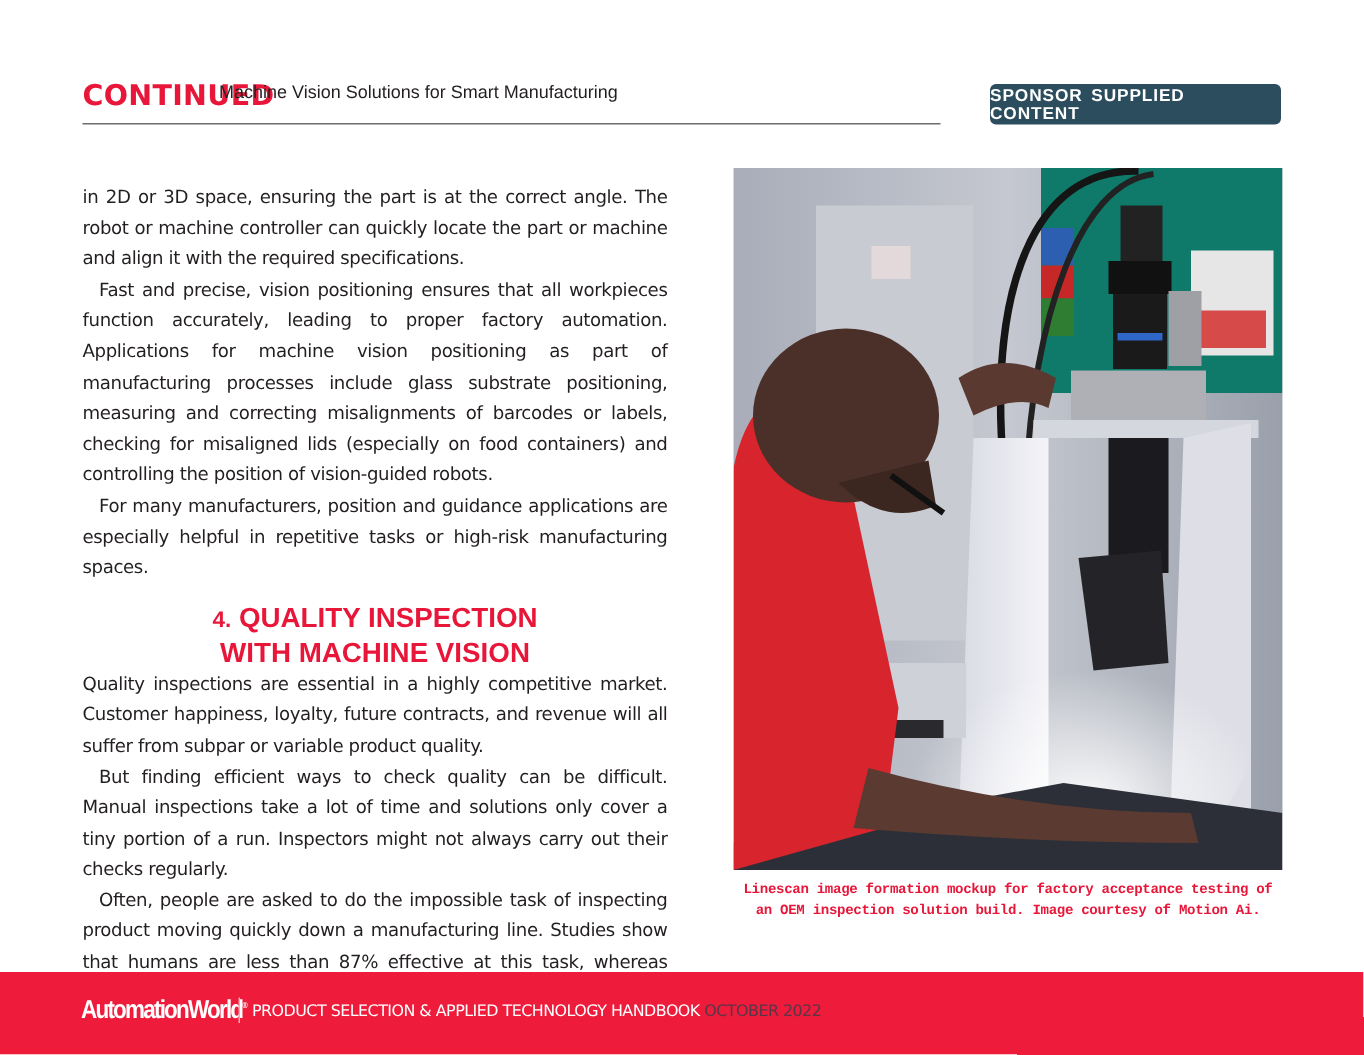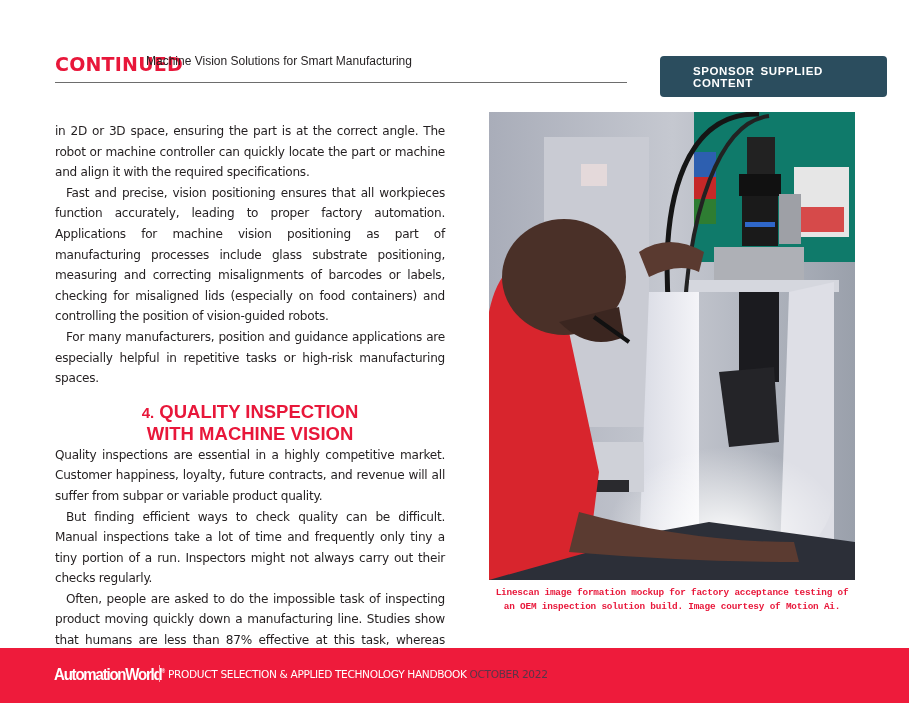--- a/index.html
+++ b/index.html
@@ -17,25 +17,25 @@
       position: absolute; left: 0; top: 1px;
       font-family: "DejaVu Sans", sans-serif; font-weight: bold;
       font-size: 19px; color: #e8173a; letter-spacing: 0.2px;
     }
     .header .series-title {
       position: absolute; left: 91px; top: 2px;
       font-family: Liberation Sans, sans-serif;
       font-size: 12px; color: #231f20;
     }
     .sponsor-badge {
-      position: absolute; left: 660px; top: 56px; width: 194px; height: 41px;
+      position: absolute; left: 660px; top: 56px; width: 194px; height: 27px;
       background: #2b4d5e; border-radius: 4px;
       color: #ffffff; font-size: 11.5px; font-weight: bold;
       display: flex; align-items: center; justify-content: center;
-      letter-spacing: 0.6px; word-spacing: 2px; padding-left: 33px;
+      letter-spacing: 0.6px; word-spacing: 2px;
     }
     .column {
       position: absolute; left: 55px; top: 109px; width: 390px;
       font-family: "DejaVu Sans", sans-serif;
       font-size: 12.1px; line-height: 20.6px; color: #231f20;
       text-align: justify; letter-spacing: -0.25px; margin-top: 12px;
     }
     .column p { margin: 0; text-indent: 11px; }
     .column p.first { text-indent: 0; }
     .column h2 {
@@ -90,21 +90,21 @@
 <div class="column">
   <p class="first">in 2D or 3D space, ensuring the part is at the correct angle. The robot or machine controller can quickly locate the part or machine and align it with the required specifications.</p>
   <p>Fast and precise, vision positioning ensures that all workpieces function accurately, leading to proper factory automation. Applications for machine vision positioning as part of manufacturing processes include glass substrate positioning, measuring and correcting misalignments of barcodes or labels, checking for misaligned lids (especially on food containers) and controlling the position of vision-guided robots.</p>
   <p>For many manufacturers, position and guidance applications are especially helpful in repetitive tasks or high-risk manufacturing spaces.</p>
   <h2>
     <span class="num">4.</span>
     <span>QUALITY INSPECTION</span><br>
     <span>WITH MACHINE VISION</span>
   </h2>
   <p class="first">Quality inspections are essential in a highly competitive market. Customer happiness, loyalty, future contracts, and revenue will all suffer from subpar or variable product quality.</p>
-  <p>But finding efficient ways to check quality can be difficult. Manual inspections take a lot of time and frequently only tiny a tiny portion of a run. Inspectors might not always carry out their checks regularly.</p>
+  <p>But finding efficient ways to check quality can be difficult. Manual inspections take a lot of time and solutions only cover a tiny portion of a run. Inspectors might not always carry out their checks regularly.</p>
   <p>Often, people are asked to do the impossible task of inspecting product moving quickly down a manufacturing line. Studies show that humans are less than 87% effective at this task, whereas machine vision solutions can easily keep up and provide 99% or better inspection results.</p>
 </div>
 
 <div class="photo" title="Technician in red shirt and glasses adjusting a linescan camera mounted on an aluminum fixture with lighting">
   <svg width="366" height="468" viewBox="0 0 366 468" xmlns="http://www.w3.org/2000/svg">
     <defs>
       <linearGradient id="bg" x1="0" y1="0" x2="1" y2="0">
         <stop offset="0" stop-color="#a9adb9"></stop>
         <stop offset="0.5" stop-color="#c5c8d0"></stop>
         <stop offset="1" stop-color="#9aa0ab"></stop>

